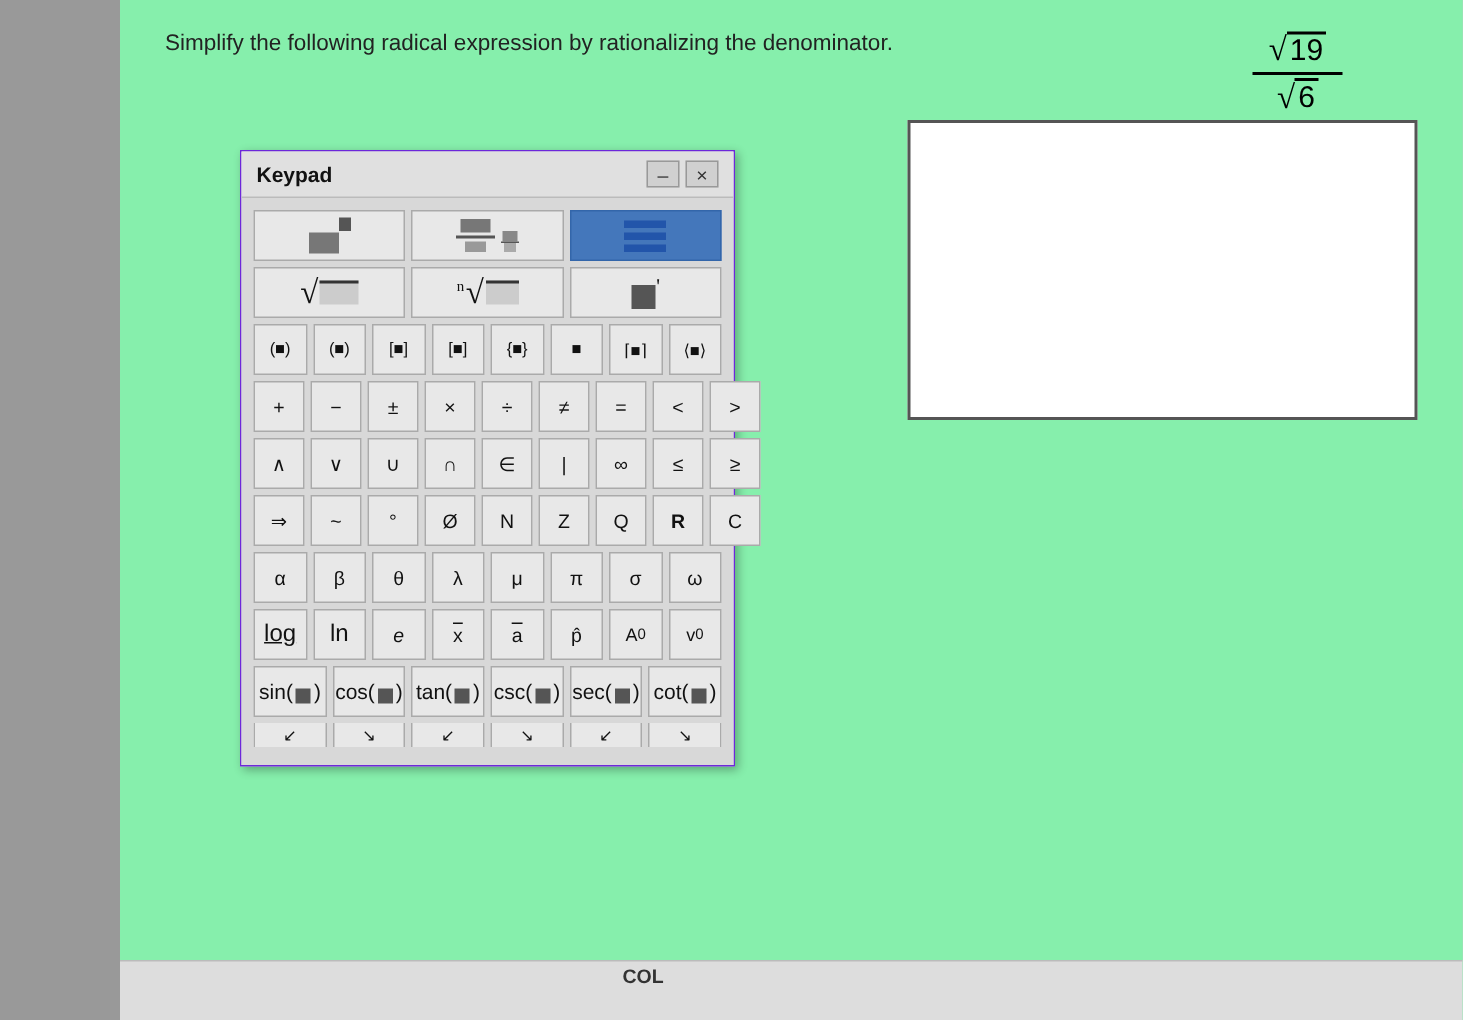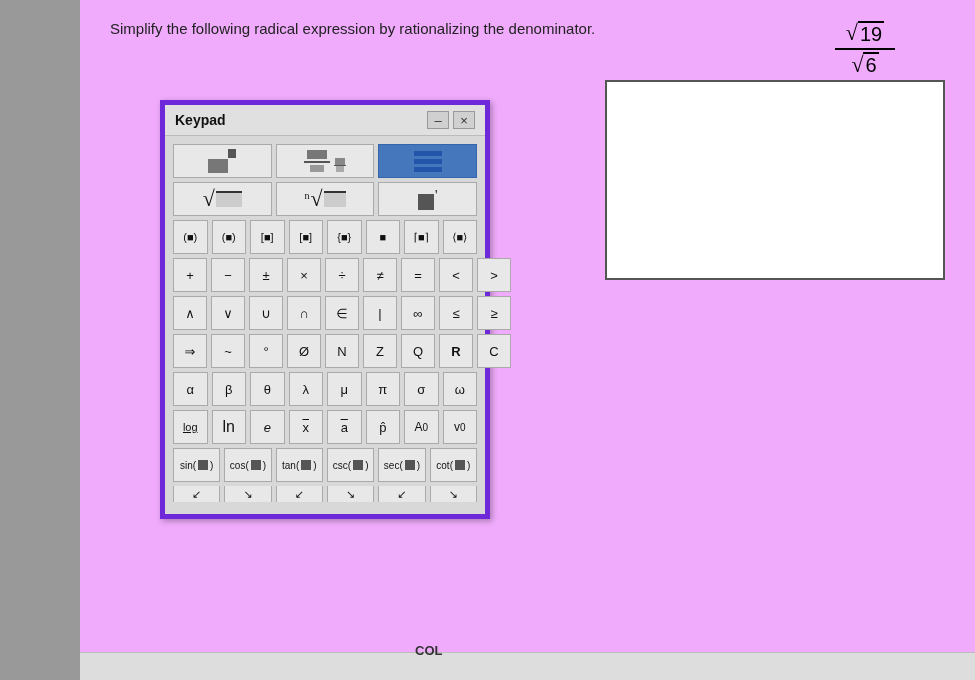--- a/index.html
+++ b/index.html
@@ -12,21 +12,21 @@
       position: relative;
     }
 
     
     .main-area {
       position: absolute;
       top: 0;
       left: 80px;
       right: 0;
       bottom: 0;
-      background: #f0abfc;
+      background: #86efac;
       padding: 20px 30px;
     }
 
     .instruction-text {
       font-size: 15px;
       color: #222;
       margin-bottom: 20px;
     }
 
     .expression-display {
@@ -66,21 +66,21 @@
       background: #fff;
     }
 
     
     .keypad-panel {
       position: absolute;
       top: 100px;
       left: 80px;
       width: 330px;
       background: #e8e8e8;
-      border: 5px solid #6d28d9;
+      border: 1px solid #6d28d9;
       box-shadow: 2px 2px 6px rgba(0,0,0,0.3);
     }
 
     .keypad-header {
       background: #e0e0e0;
       padding: 6px 10px;
       display: flex;
       align-items: center;
       justify-content: space-between;
       border-bottom: 1px solid #bbb;
@@ -145,23 +145,23 @@
 
     
     .kbtn-trig {
       font-size: 10px;
       min-width: 40px;
       flex: 1;
     }
 
     .trig-inner {
       display: flex;
-      align-items: center;
+      align-items: flex-end;
       gap: 2px;
-      font-size: 10px;
+      font-size: 14px;
     }
 
     .trig-box {
       width: 10px;
       height: 10px;
       background: #555;
       display: inline-block;
     }
 
     
@@ -173,21 +173,21 @@
       height: 680px;
       background: #999;
     }
 
     
     .bottom-bar {
       position: absolute;
       bottom: 0;
       left: 80px;
       right: 0;
-      height: 28px;
+      height: 40px;
       background: #ddd;
       display: flex;
       align-items: center;
       padding: 0 4px;
       gap: 10px;
       border-top: 1px solid #bbb;
     }
 
     .col-text {
       font-size: 13px;
@@ -337,21 +337,21 @@
         <button class="kbtn">β</button>
         <button class="kbtn">θ</button>
         <button class="kbtn">λ</button>
         <button class="kbtn">μ</button>
         <button class="kbtn">π</button>
         <button class="kbtn">σ</button>
         <button class="kbtn">ω</button>
       </div>
 
       <div class="keypad-row">
-        <button class="kbtn" style="font-size:11px;text-decoration:underline;">log</button>
+        <button class="kbtn" style="font-size:16px;text-decoration:underline;">log</button>
         <button class="kbtn" style="font-size:16px;">ln</button>
         <button class="kbtn" style="font-size:13px; font-style:italic;">e</button>
         <button class="kbtn">
             <span style="text-decoration:overline;">x</span>
           </button>
         <button class="kbtn">
             <span style="text-decoration:overline;">a</span>
           </button>
         <button class="kbtn">p̂</button>
         <button class="kbtn" style="font-size:12px;">A<sub>0</sub></button>

